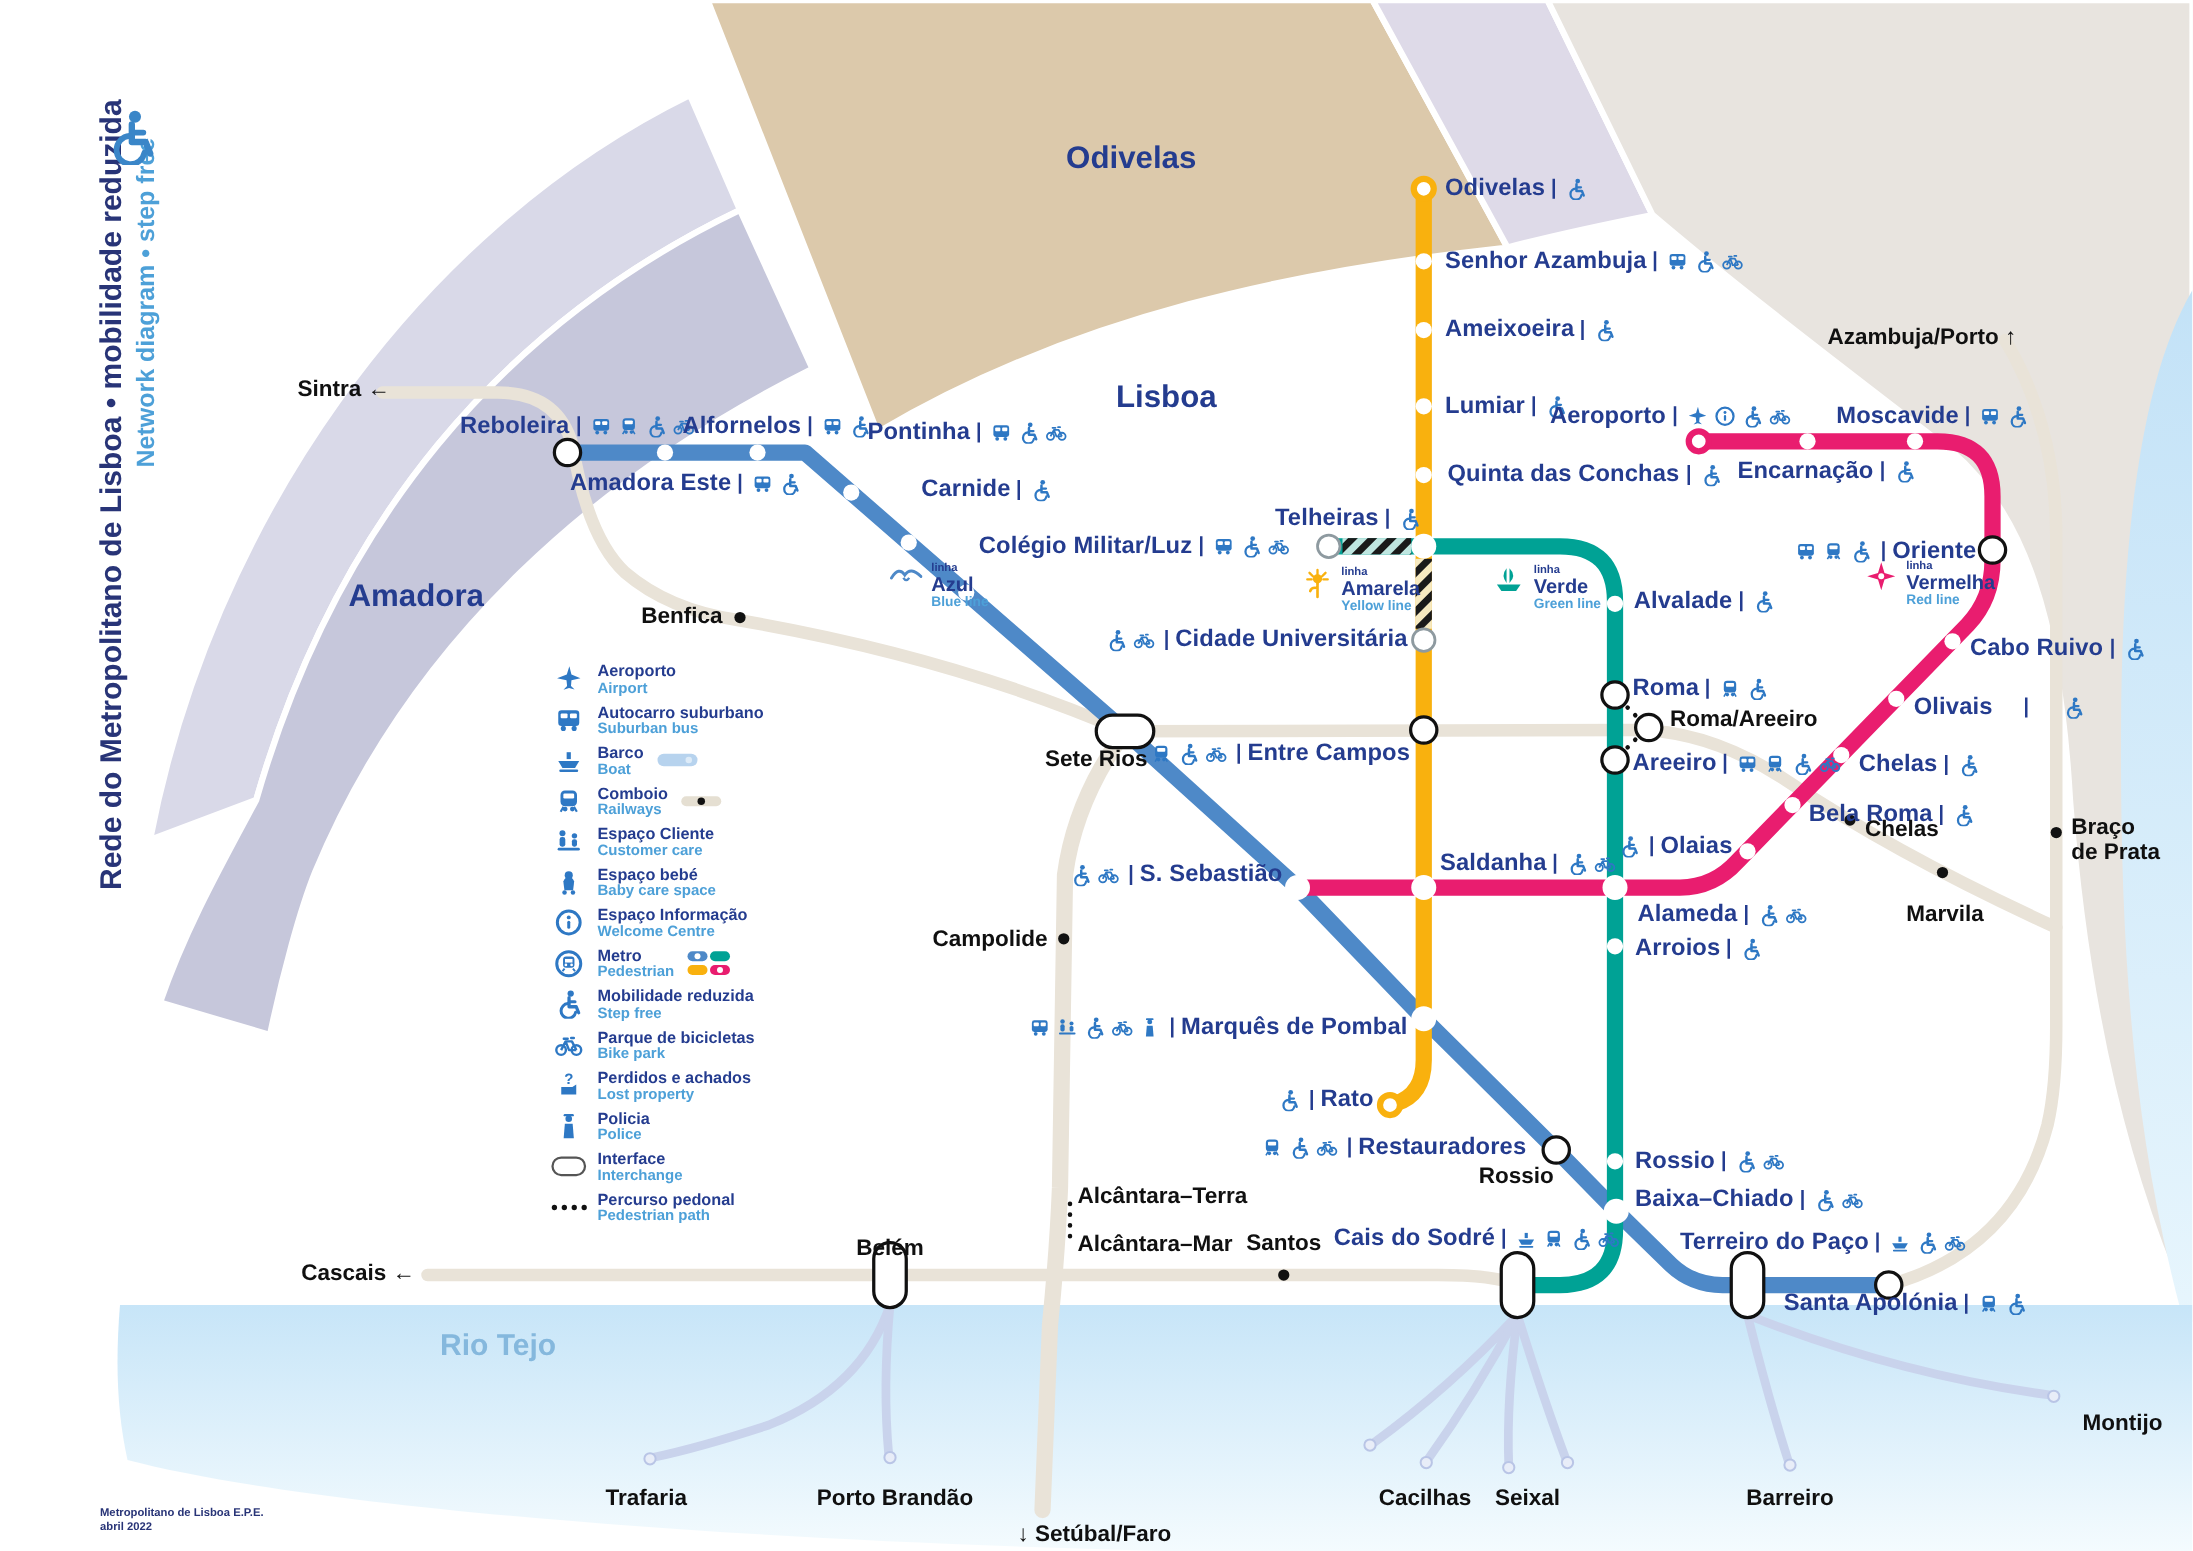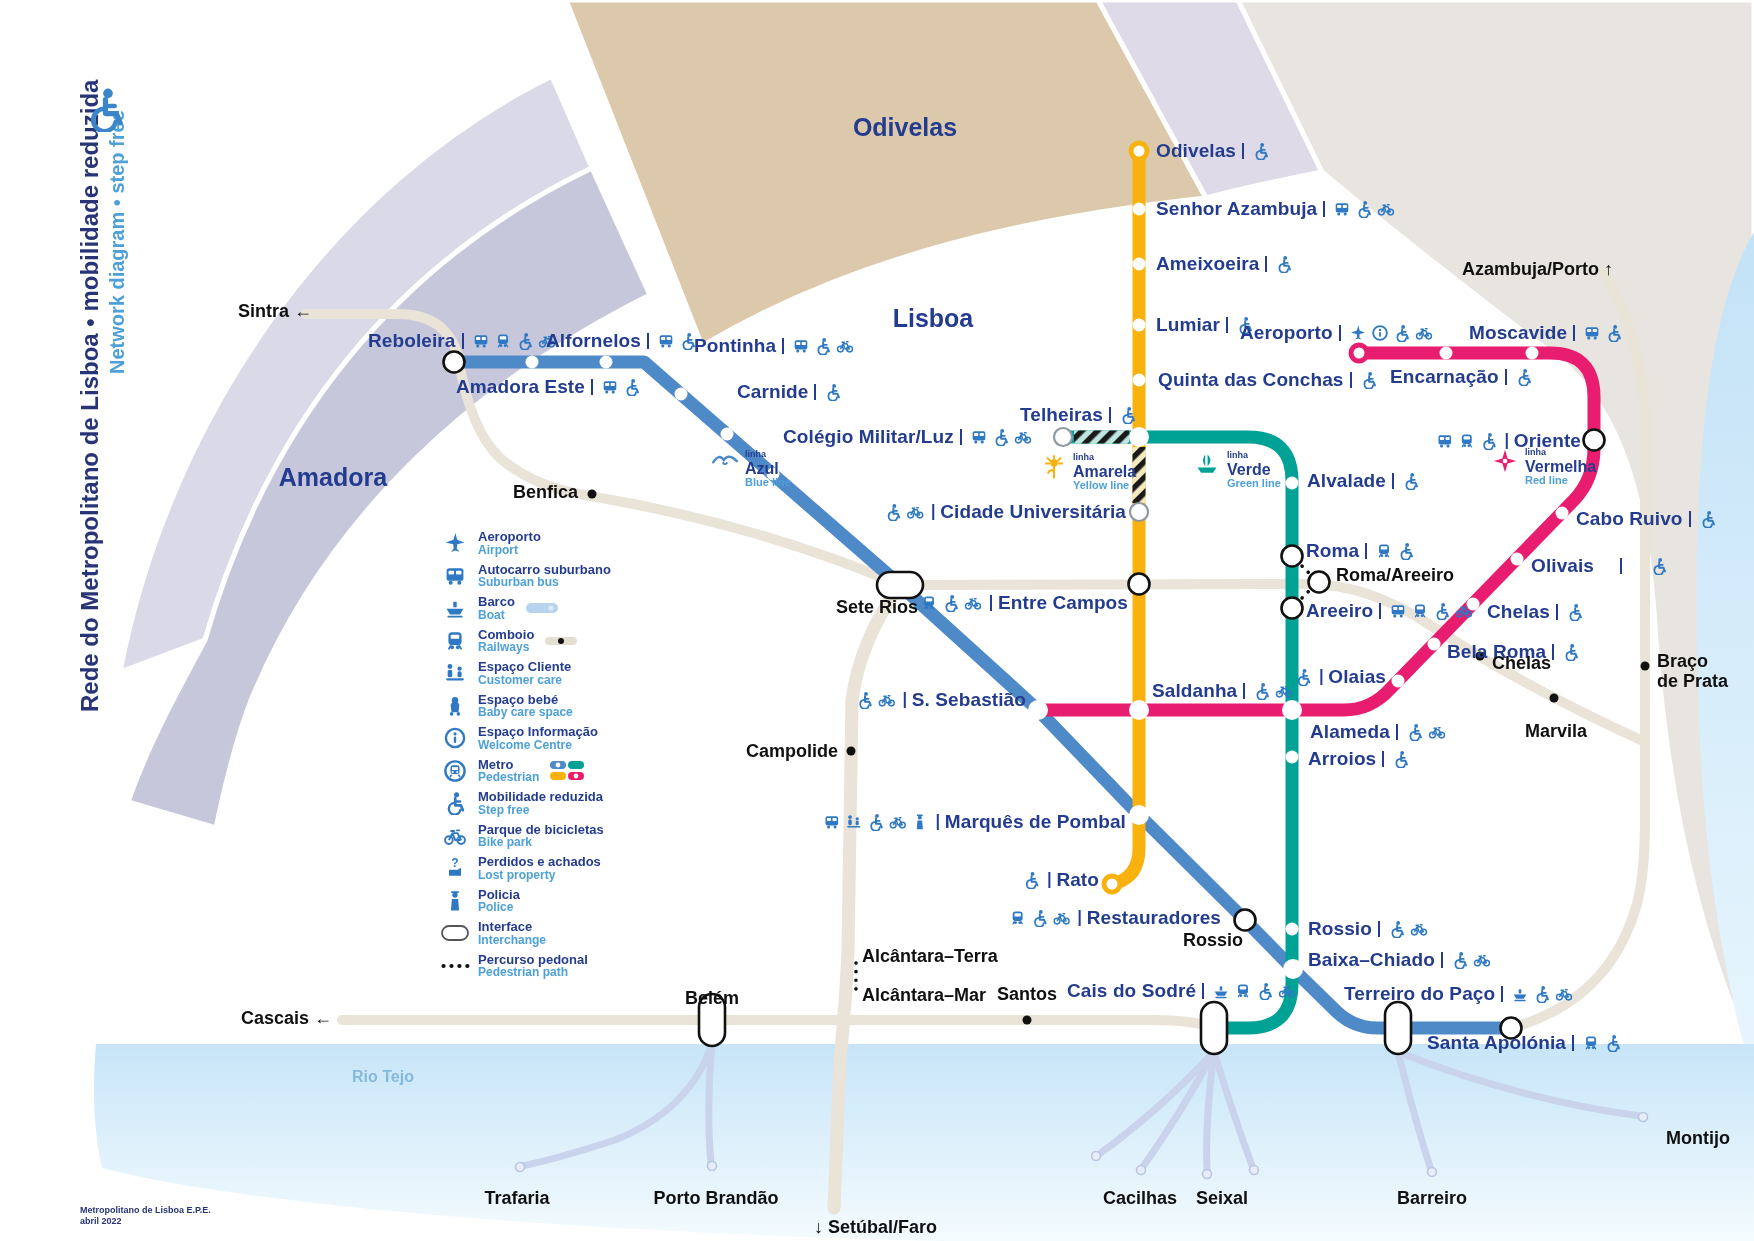--- a/index.html
+++ b/index.html
@@ -6,21 +6,21 @@
   .canvas{position:relative;width:1754px;height:1241px;overflow:hidden;background:#fff;
           font-family:"Liberation Sans","DejaVu Sans",sans-serif;}
   svg.map{position:absolute;left:0;top:0;}
   .st{position:absolute;display:flex;align-items:center;white-space:nowrap;
       font-weight:700;font-size:19px;color:var(--navy);}
   .st .nm{letter-spacing:.1px;}
   .sep{display:inline-block;width:2px;height:16px;background:var(--navy);margin:0 6px;flex:0 0 auto;}
   .ic{display:inline-flex;align-items:center;margin:0 2px;flex:0 0 auto;}
   .rl{position:absolute;white-space:pre-line;font-weight:700;font-size:18px;color:#101010;line-height:1.1;}
   .region{position:absolute;font-weight:700;font-size:25px;color:var(--navy);}
-  .water-lbl{position:absolute;font-weight:700;font-size:16px;color:#85B8DD;}
+  .water-lbl{position:absolute;font-weight:700;font-size:24px;color:#85B8DD;}
   .badge{position:absolute;display:flex;align-items:flex-start;gap:7px;}
   .badge .bt{display:flex;flex-direction:column;line-height:1.08;}
   .badge .b1{font-size:9px;font-weight:700;color:var(--navy);}
   .badge .b2{font-size:16px;font-weight:700;color:var(--navy);}
   .badge .b3{font-size:11px;font-weight:700;color:var(--lblue);}
   .legend{position:absolute;left:440px;top:527px;display:flex;flex-direction:column;}
   .lg-row{display:flex;align-items:center;height:32.5px;}
   .lg-ic{width:30px;display:flex;justify-content:center;flex:0 0 30px;}
   .lg-tx{margin-left:8px;line-height:1.05;}
   .lg-pt{font-size:13px;font-weight:700;color:var(--navy);}

